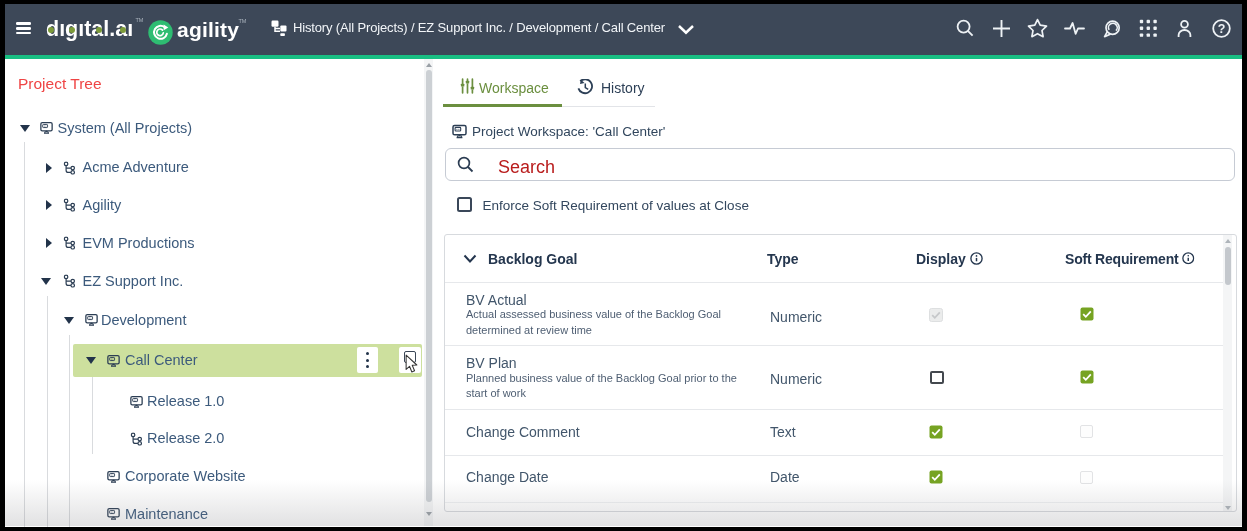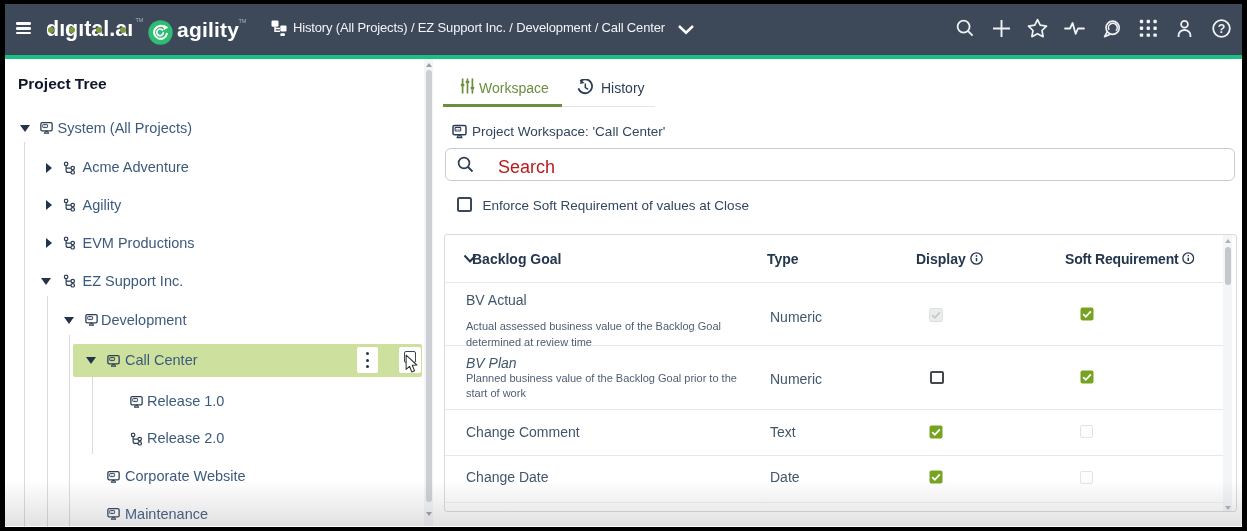--- a/index.html
+++ b/index.html
@@ -117,21 +117,21 @@
 
 <svg class="abs" style="left:1174px; top:18px;" width="21" height="21" viewBox="0 0 21 21">
       <circle cx="10.5" cy="6.2" r="3.4" fill="none" stroke="#eef2f5" stroke-width="1.8"></circle>
       <path d="M4.6 19 V16.9 A5.9 4.9 0 0 1 16.4 16.9 V19" fill="none" stroke="#eef2f5" stroke-width="1.8"></path>
     </svg>
 
 <svg class="abs" style="left:1211px; top:18px;" width="21" height="21" viewBox="0 0 21 21">
       <circle cx="10.5" cy="10.5" r="8.3" fill="none" stroke="#eef2f5" stroke-width="1.8"></circle>
       <text x="10.5" y="14.8" text-anchor="middle" font-size="12.5" font-weight="bold" fill="#eef2f5" font-family="Liberation Sans">?</text>
     </svg>
-<div class="abs" style="left:18px; top:75px; color:#0f172a; font-size:15.5px; font-weight:bold;">Project Tree</div>
+<div class="abs" style="left:18px; top:75px; color:#ef4444; font-size:15.5px; font-weight:normal;">Project Tree</div>
 <div class="guide" style="left:24px;   top:142px; height:385px;"></div>
 <div class="guide" style="left:46.5px; top:296px; height:231px;"></div>
 <div class="guide" style="left:69px;   top:335px; height:192px;"></div>
 <div class="guide" style="left:92px;   top:377px; height:77px;"></div>
 <div class="abs" style="left:73px; top:344px; width:349px; height:33px; background:#cde09e; border-radius:2px;"></div>
 <div class="carety" style="left:19.5px; top:124.5px;"></div>
     <svg class="abs" style="left:40px; top:121px;" width="13" height="14" viewBox="0 0 15 15.5">
       <use href="#mon"></use>
     </svg>
     <div class="lbl" style="left:57.5px; top:119.5px;">System (All Projects)</div>
@@ -224,47 +224,47 @@
   <circle cx="7" cy="7" r="5.4" fill="none" stroke="#2b3c52" stroke-width="1.7"></circle>
   <path d="M11 11 L15.5 15.5" stroke="#2b3c52" stroke-width="1.8"></path>
 </svg>
 <div class="abs" style="left:478px; top:157px; font-size:18px; color:#b91c1c;margin-left:20px;">Search</div>
 <div class="abs" style="left:457px; top:197px; width:14.5px; height:14.5px; border:2px solid #3a4759; border-radius:2.5px; background:#fff;"></div>
 <div class="abs" style="left:482.5px; top:197.5px; font-size:13.5px; color:#33475e;">Enforce Soft Requirement of values at Close</div>
 <div class="abs" style="left:443.5px; top:234px; width:793px; height:278px; border:1px solid #d7dade; border-radius:3px; background:#fff;"></div>
 <svg class="abs" style="left:463px; top:254px;" width="14" height="10" viewBox="0 0 14 10">
   <path d="M1.5 1.5 L7 7.5 L12.5 1.5" fill="none" stroke="#24364e" stroke-width="2"></path>
 </svg>
-<div class="th" style="left:472px; top:251px;">Backlog Goal</div>
+<div class="th" style="left:488px; top:251px;">Backlog Goal</div>
 <div class="th" style="left:767px; top:251px;">Type</div>
 <div class="th" style="left:916px; top:251px;">Display</div>
 <svg class="abs" style="left:970px; top:252px;" width="13" height="13">
       <use href="#info"></use>
     </svg>
 <div class="th" style="left:1065px; top:251px; letter-spacing:-0.2px;">Soft Requirement</div>
 <svg class="abs" style="left:1182px; top:252px;" width="12.5" height="12.5" viewBox="0 0 13 13">
       <use href="#info"></use>
     </svg>
 <div class="sep" style="left:444.5px; top:281.5px; width:778px; background:#e6e8eb;"></div>
 <div class="sep" style="left:444.5px; top:345px; width:778px; background:#e6e8eb;"></div>
 <div class="sep" style="left:444.5px; top:409px; width:778px; background:#e6e8eb;"></div>
 <div class="sep" style="left:444.5px; top:454.5px; width:778px; background:#e6e8eb;"></div>
 <div class="sep" style="left:444.5px; top:502px; width:778px; background:#eef0f2;"></div>
 <div class="cellt" style="left:466px; top:291.5px;">BV Actual</div>
-<div class="celld" style="left:466px; top:307px;margin-top:12px;">Actual assessed business value of the Backlog Goal<br>determined at review time</div>
+<div class="celld" style="left:466px; top:307px;">Actual assessed business value of the Backlog Goal<br>determined at review time</div>
 <div class="cellt" style="left:770px; top:308.5px;">Numeric</div>
 <svg class="abs" style="left:929px; top:308px;" width="14" height="14" viewBox="0 0 14 14">
       <rect x="0.5" y="0.5" width="13" height="13" rx="2" fill="#ebecec" stroke="#dddfe0" stroke-width="1"></rect>
       <path d="M3.2 7.2 L5.8 9.8 L10.8 4.4" fill="none" stroke="#c6c8ca" stroke-width="1.8"></path>
     </svg>
 <svg class="abs" style="left:1080px; top:307px;" width="14" height="14" viewBox="0 0 14 14">
       <rect x="0.5" y="0.5" width="13" height="13" rx="2" fill="#76a322"></rect>
       <path d="M3.2 7.2 L5.8 9.8 L10.8 4.4" fill="none" stroke="#fff" stroke-width="1.8"></path>
     </svg>
-<div class="cellt" style="left:466px; top:355px;font-style:italic;">BV Plan</div>
+<div class="cellt" style="left:466px; top:355px;">BV Plan</div>
 <div class="celld" style="left:466px; top:370.5px;">Planned business value of the Backlog Goal prior to the<br>start of work</div>
 <div class="cellt" style="left:770px; top:370.5px;">Numeric</div>
 <div class="abs" style="left:930px; top:370.5px; width:13.5px; height:13.5px; border:2px solid #43484e; border-radius:2px; background:#fff;"></div>
 <svg class="abs" style="left:1080px; top:369.5px;" width="14" height="14" viewBox="0 0 14 14">
       <rect x="0.5" y="0.5" width="13" height="13" rx="2" fill="#76a322"></rect>
       <path d="M3.2 7.2 L5.8 9.8 L10.8 4.4" fill="none" stroke="#fff" stroke-width="1.8"></path>
     </svg>
 <div class="cellt" style="left:466px; top:424px;">Change Comment</div>
 <div class="cellt" style="left:770px; top:424px;">Text</div>
 <svg class="abs" style="left:929px; top:424.5px;" width="14" height="14" viewBox="0 0 14 14">

